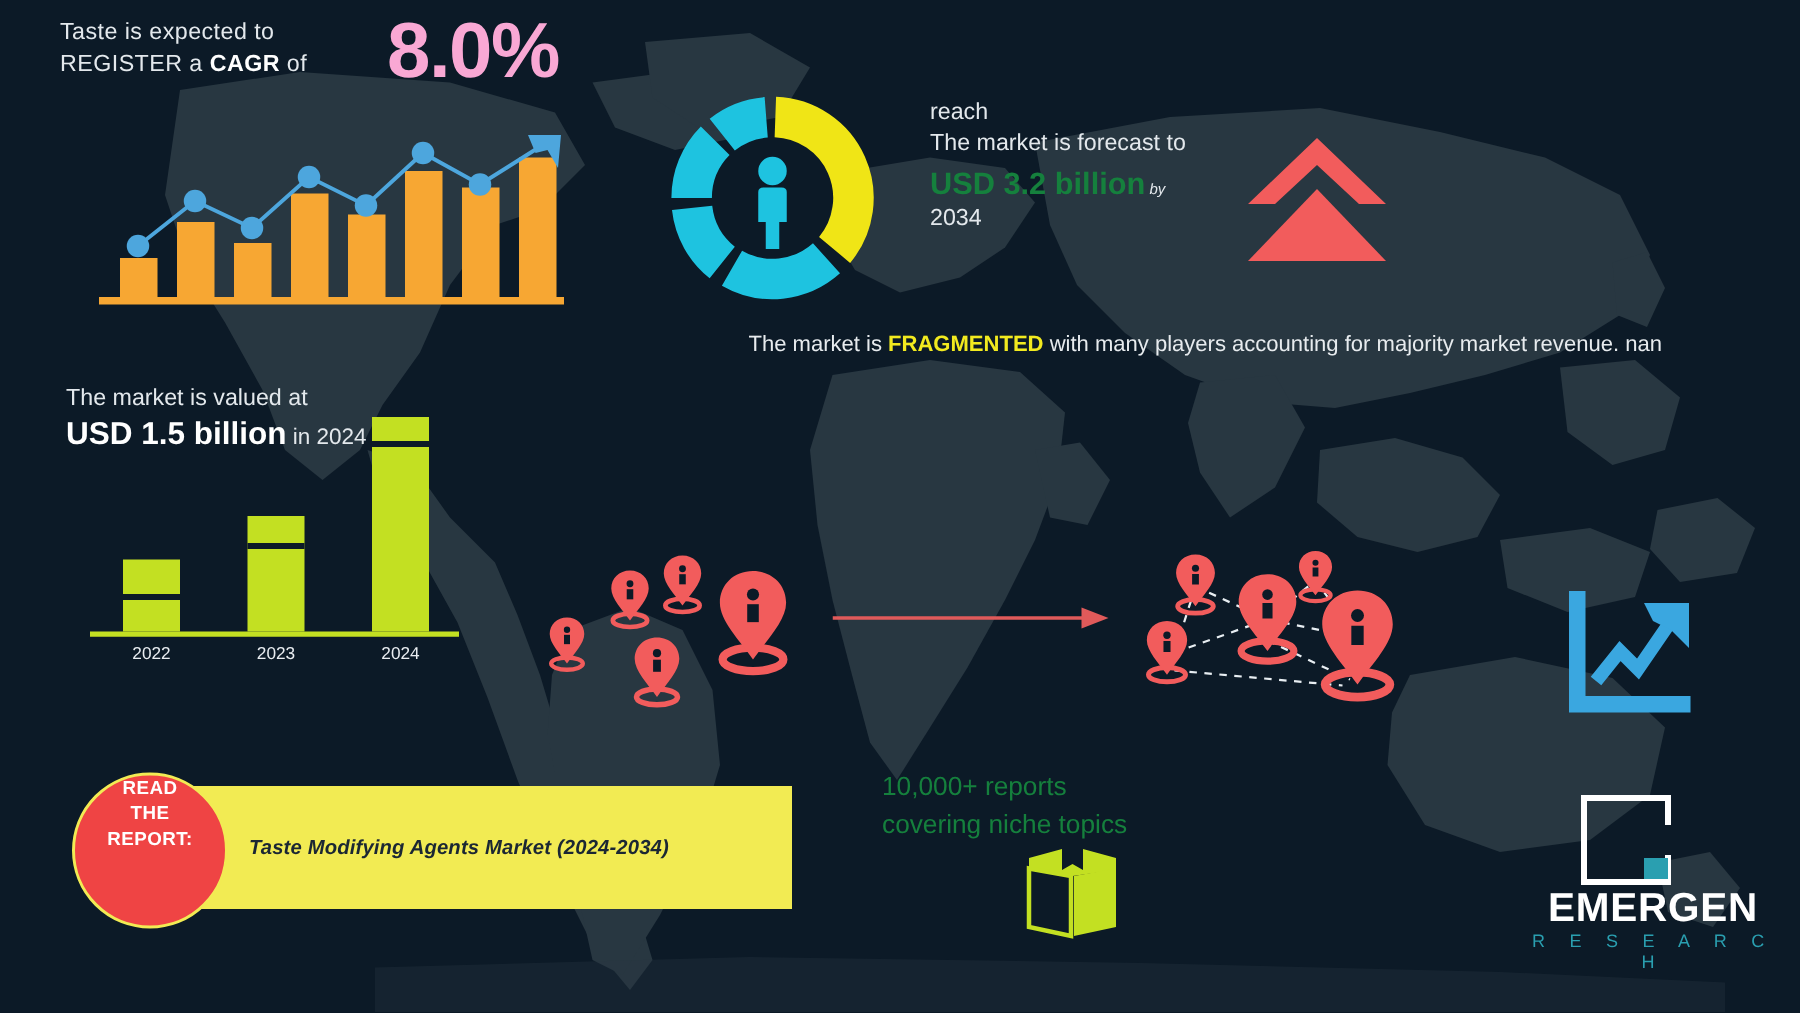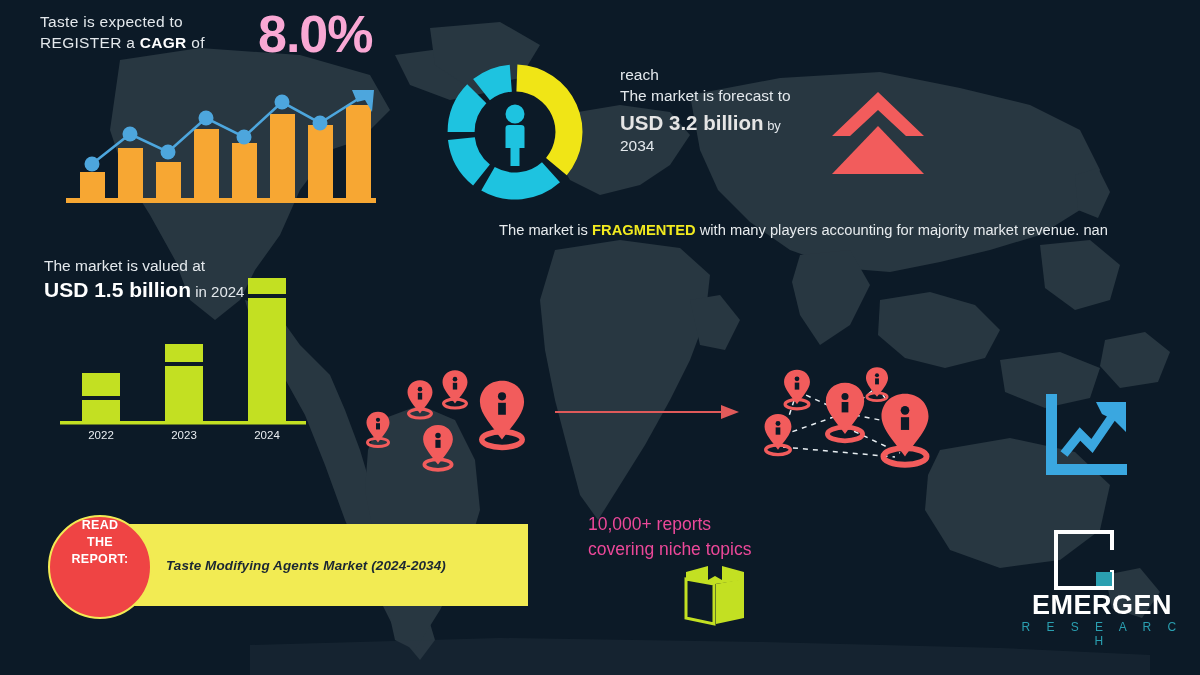--- a/index.html
+++ b/index.html
@@ -24,22 +24,22 @@
 
   
   #orange-chart{left:66px;top:88px;width:310px;height:122px;}
 
   
   #donut{left:435px;top:52px;width:160px;height:160px;}
 
   
   #forecast-block{left:620px;top:64px;width:230px;}
   .fc-line{font-size:15.5px;line-height:1.38;color:#e3e8ec;}
-  .fc-big{font-size:20.5px;font-weight:bold;color:#e5e5e5;}
-  .fc-small{font-size:13px;color:#e3e8ec;font-weight:normal;}
+  .fc-big{font-size:20.5px;font-weight:bold;color:#15803d;}
+  .fc-small{font-size:10px;color:#e3e8ec;font-weight:normal;font-style:italic;}
 
   
   #chevrons{left:828px;top:88px;width:100px;height:90px;}
 
   
   #frag-block{left:499px;top:219px;width:640px;font-size:14.7px;line-height:1.55;color:#e7ebee;}
   #frag-block .hl{color:#f2ea1f;font-weight:bold;}
 
   
   #valued-block{left:44px;top:255px;width:300px;}
@@ -69,21 +69,21 @@
     left:48px;top:515px;width:100px;height:100px;border-radius:50%;
     background:#ef4444;border:2.5px solid #f2eb53;
     display:flex;align-items:flex-start;justify-content:center;text-align:center;
   }
   #cta-circle-label{
     color:#ffffff;font-size:12.5px;font-weight:bold;line-height:1.35;letter-spacing:.3px;
   }
 
   
   #reports-block{left:588px;top:512px;width:260px;}
-  .rep-line{font-size:17.5px;color:#ec4899;line-height:1.42;}
+  .rep-line{font-size:17.5px;color:#15803d;line-height:1.42;}
   #book-icon{left:680px;top:562px;width:70px;height:66px;}
 
   
   #logo{left:1020px;top:528px;width:160px;height:118px;}
   #logo-mark{position:absolute;left:32px;top:0;width:64px;height:64px;}
   #logo-name{
     position:absolute;left:-8px;top:62px;width:180px;text-align:center;
     font-size:27px;font-weight:bold;color:#ffffff;letter-spacing:.5px;
   }
   #logo-sub{

